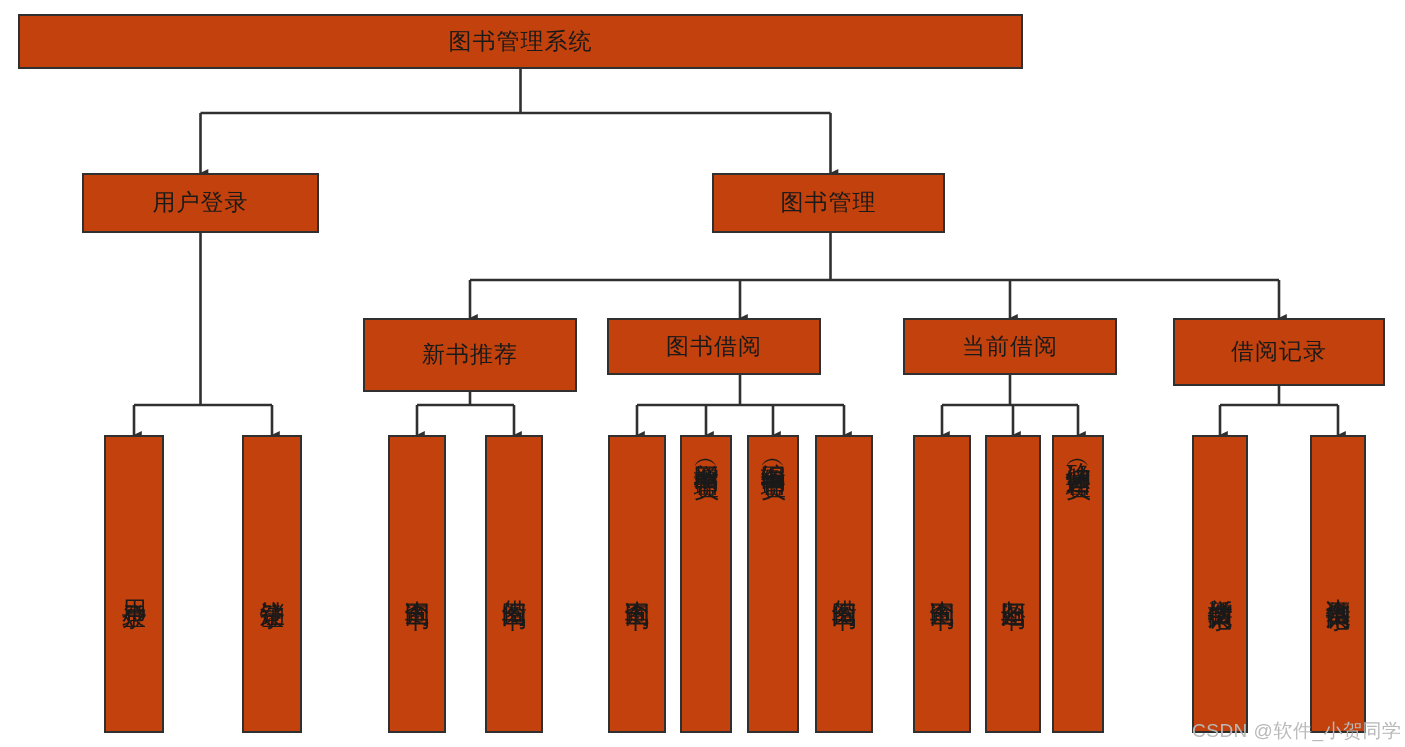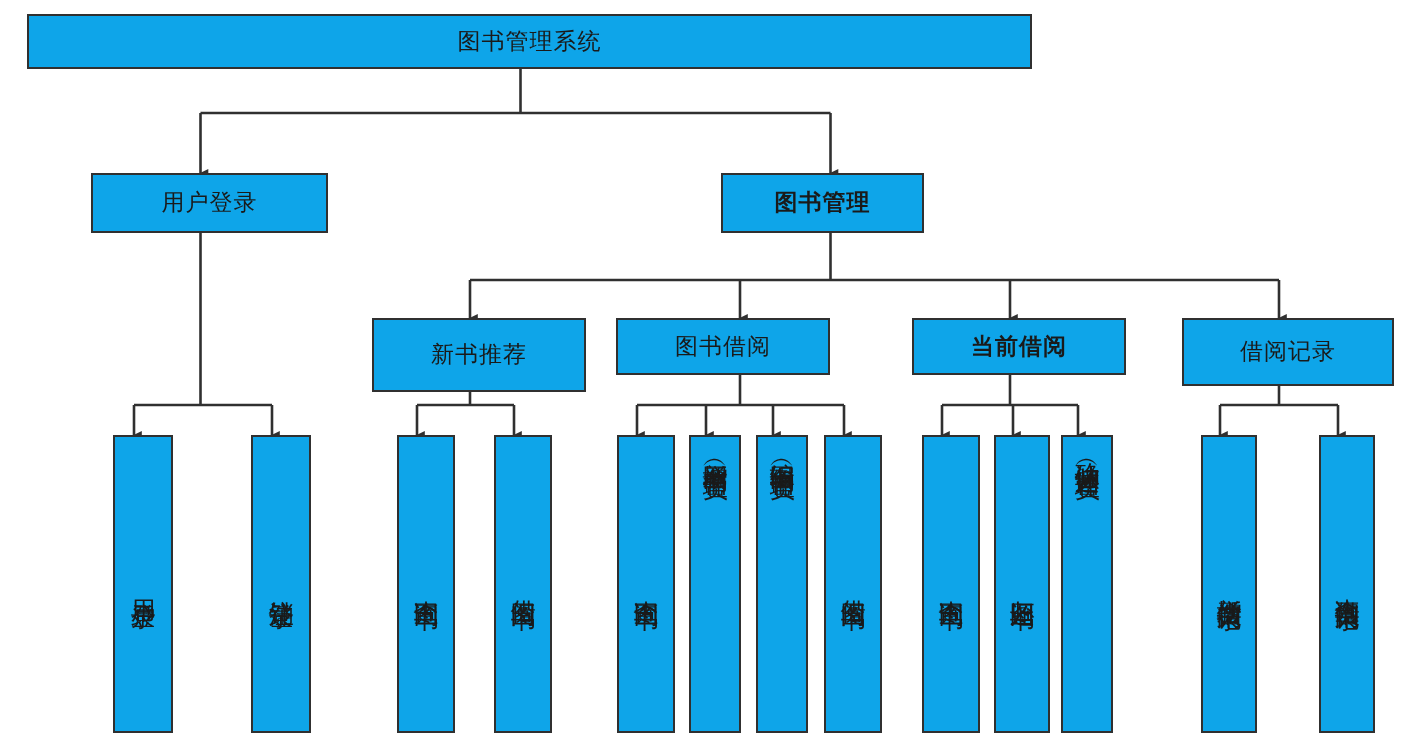--- a/index.html
+++ b/index.html
@@ -23,27 +23,26 @@
     position: absolute;
     top: 0;
     left: 0;
     width: 1405px;
     height: 747px;
     pointer-events: none;
   }
   .node {
     position: absolute;
     box-sizing: border-box;
-    background: #0ea5e9;
+    background: #c2410c;
     border: 2.2px solid #303030;
     display: flex;
     align-items: center;
     justify-content: center;
     color: #1a1a1a;
-    margin-left: 9px;
   }
   .node .label {
     display: block;
     text-align: center;
     line-height: 1.18;
     letter-spacing: 1px;
   }
   .node.horizontal .label {
     font-size: 23px;
   }
@@ -123,30 +122,30 @@
       </g>
   </svg>
 
   <div id="node-layer">
       <div class="node root horizontal" style="left: 18px; top: 14px; width: 1005px; height: 55px;">
         <span class="label">图书管理系统</span>
       </div>
       <div class="node horizontal" style="left: 82px; top: 173px; width: 237px; height: 60px;">
         <span class="label">用户登录</span>
       </div>
-      <div class="node horizontal" style="left: 712px; top: 173px; width: 203px; height: 60px; font-weight: bold;">
+      <div class="node horizontal" style="left: 712px; top: 173px; width: 233px; height: 60px;">
         <span class="label">图书管理</span>
       </div>
       <div class="node horizontal" style="left: 363px; top: 318px; width: 214px; height: 74px;">
         <span class="label">新书推荐</span>
       </div>
       <div class="node horizontal" style="left: 607px; top: 318px; width: 214px; height: 57px;">
         <span class="label">图书借阅</span>
       </div>
-      <div class="node horizontal" style="left: 903px; top: 318px; width: 214px; height: 57px; font-weight: bold;">
+      <div class="node horizontal" style="left: 903px; top: 318px; width: 214px; height: 57px;">
         <span class="label">当前借阅</span>
       </div>
       <div class="node horizontal" style="left: 1173px; top: 318px; width: 212px; height: 68px;">
         <span class="label">借阅记录</span>
       </div>
       <div class="node vertical centered" style="left: 104px; top: 435px; width: 60px; height: 298px;">
         <span class="label">用户登录</span>
       </div>
       <div class="node vertical centered" style="left: 242px; top: 435px; width: 60px; height: 298px;">
         <span class="label">注销登录</span>
@@ -179,14 +178,15 @@
         <span class="label">确认归还（管理员）</span>
       </div>
       <div class="node vertical centered" style="left: 1192px; top: 435px; width: 56px; height: 298px;">
         <span class="label">新增借阅记录</span>
       </div>
       <div class="node vertical centered" style="left: 1310px; top: 435px; width: 56px; height: 298px;">
         <span class="label">查询借阅记录</span>
       </div>
     </div>
 
+  <div class="watermark" style="left: 1192px; top: 718px;">CSDN @软件_小贺同学</div>
 
 </div>
 
 </body></html>

